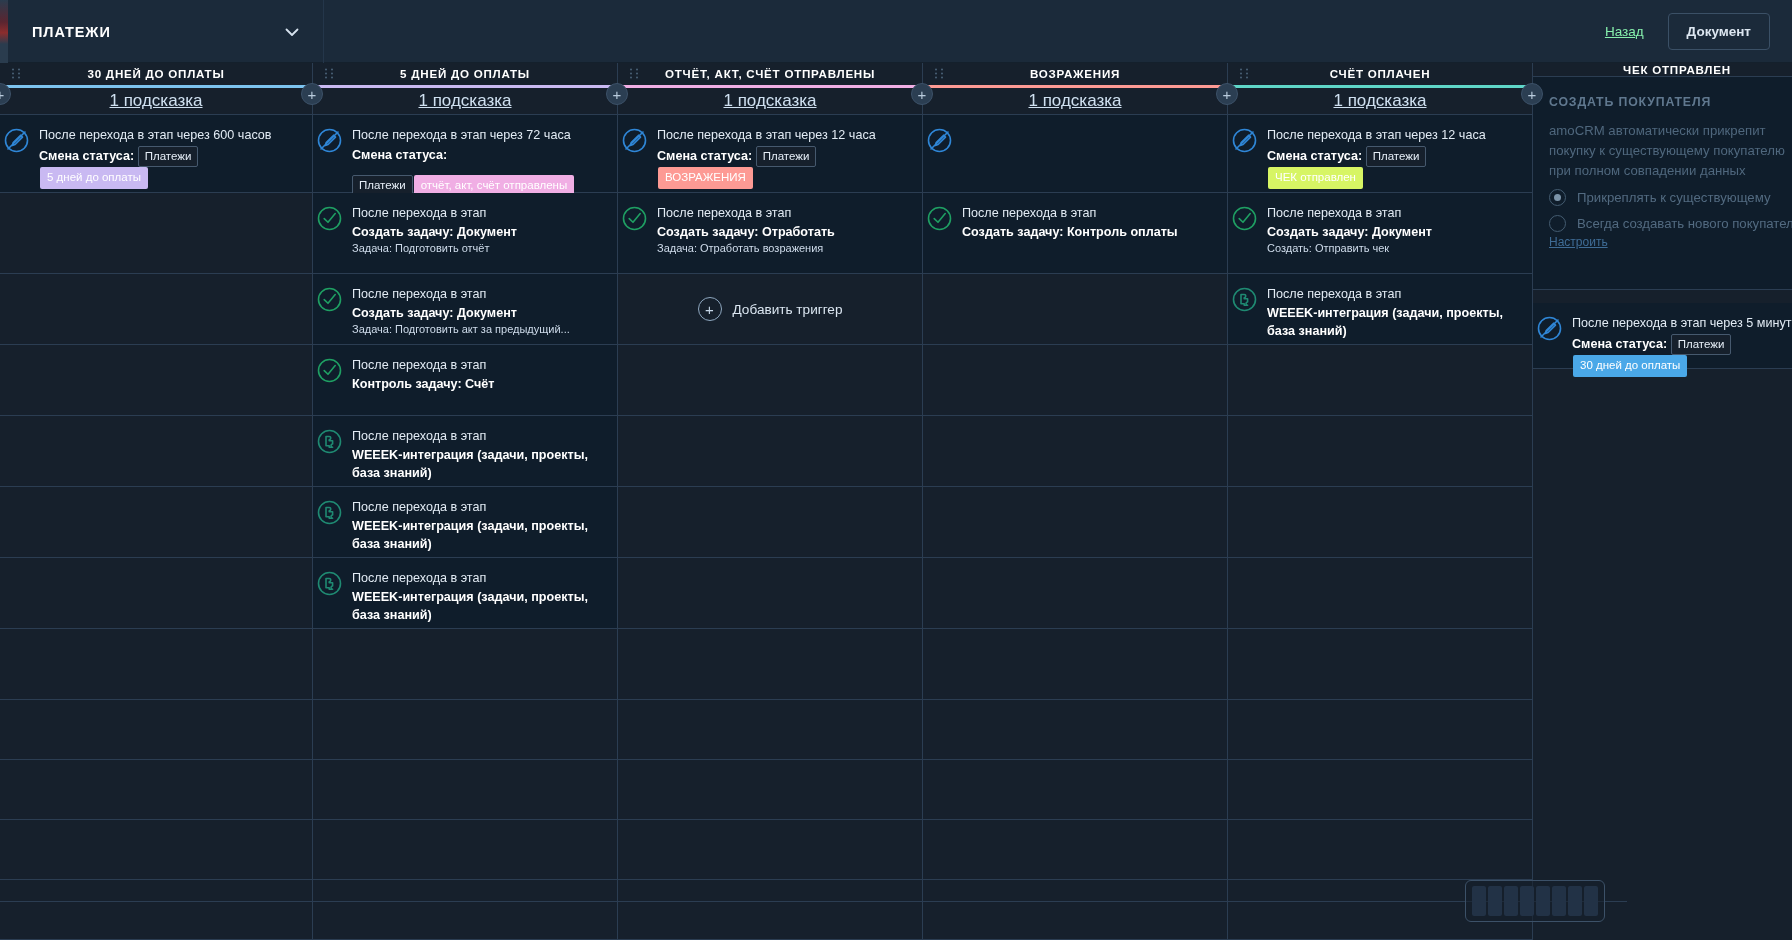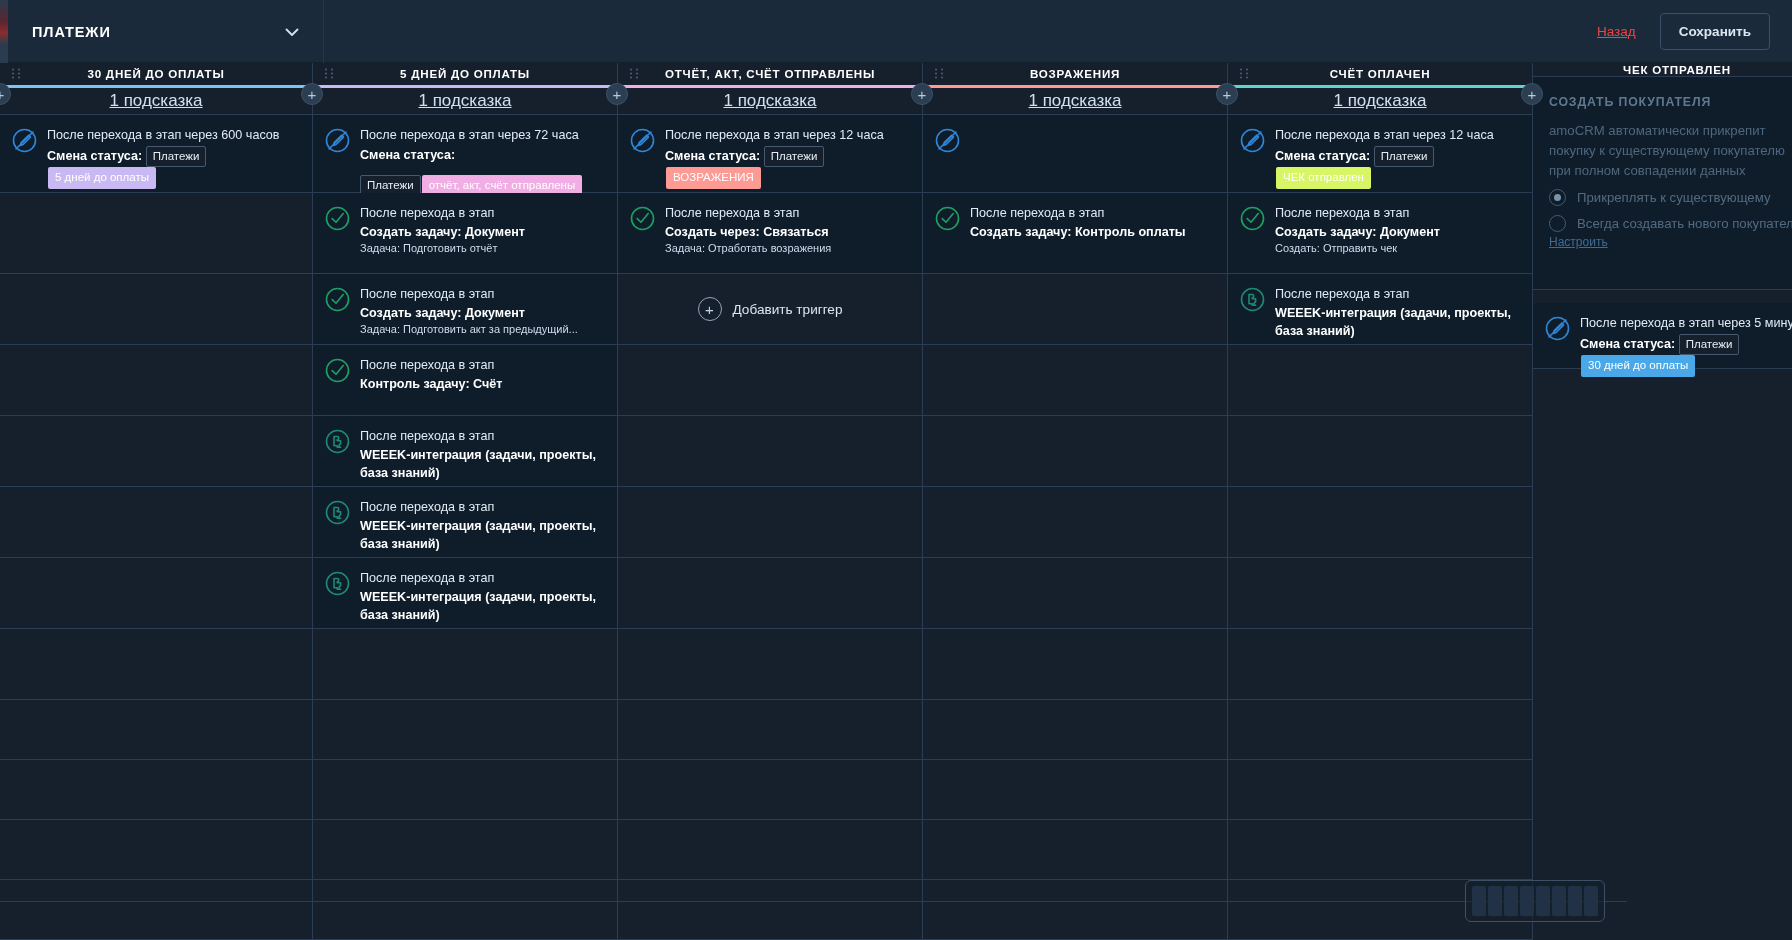--- a/index.html
+++ b/index.html
@@ -34,21 +34,21 @@
     font-size: 14.5px; font-weight: bold; letter-spacing: 0.9px; color: #ffffff;
   }
   .chev { width: 18px; height: 18px; display:block; }
   .chev svg { display:block; }
 
   #topbar-actions {
     position: absolute; right: 22px; top: 0; height: 63px;
     display: flex; align-items: center; gap: 14px;
   }
   #btn-back {
-    font-size: 13.5px; color: #ef4444; background: transparent;
+    font-size: 13.5px; color: #86efac; background: transparent;
     border: none; padding: 9px 10px; cursor: pointer;
     font-family: inherit;
     text-decoration: underline;
   }
   #btn-save {
     font-size: 13.5px; color: #dde7f1; background: transparent;
     border: 1px solid #3b5066; border-radius: 4px;
     padding: 10px 18px; cursor: pointer; font-weight: 600;
     font-family: inherit;
   }
@@ -119,21 +119,21 @@
   .cell {
     border-bottom: 1px solid #2b3d52;
     position: relative;
     background: transparent;
   }
   .cell.filled { background: #0f1d2b; }
   .cell.empty  { background: transparent; }
 
   .card {
     display: flex; gap: 10px;
-    padding: 12px 12px 12px 12px;
+    padding: 12px 12px 12px 4px;
     height: 100%;
   }
   .card-ic { flex: 0 0 25px; padding-top: 1px; }
   .card-ic svg { display: block; }
   .card-txt { flex: 1 1 auto; min-width: 0; }
   .line1 { font-size: 12.6px; color: #e2ebf4; line-height: 1.35; }
   .line2 { font-size: 12.6px; color: #ffffff; font-weight: bold; line-height: 1.45; margin-top: 1px; }
   .line3 { font-size: 11px; color: #cfdceb; line-height: 1.4; white-space: nowrap; overflow: hidden; text-overflow: ellipsis; }
 
   .status-row { margin-top: 2px; font-size: 12.6px; line-height: 1.5; }
@@ -206,21 +206,21 @@
     <span class="ptitle">ПЛАТЕЖИ</span>
     <span class="chev">
       <svg width="18" height="18" viewBox="0 0 18 18">
           <path d="M3.5 6.5 L9 12 L14.5 6.5" fill="none" stroke="#d6e2ee" stroke-width="1.8" stroke-linecap="round" stroke-linejoin="round"></path>
         </svg>
     </span>
   </div>
 
   <div id="topbar-actions">
     <button id="btn-back">Назад</button>
-    <button id="btn-save">Сохранить</button>
+    <button id="btn-save">Документ</button>
   </div>
 </div>
 
 <div id="board">
   <div id="columns">
       <div class="col">
         <div class="col-head">
           <div class="drag-dots">
             <i></i>
             <i></i>
@@ -425,21 +425,21 @@
           <div class="cell filled" style="height: 81px;">
             <div class="card">
               <div class="card-ic">
                 <svg width="25" height="25" viewBox="0 0 25 25">
                   <circle cx="12.5" cy="12.5" r="11" fill="none" stroke="#1f9f63" stroke-width="1.6"></circle>
                   <path fill="none" stroke="#1f9f63" stroke-width="1.6" stroke-linecap="round" stroke-linejoin="round" d="M7.2 12.6 L11 16.3 L18.2 7.6"></path>
                 </svg>
               </div>
               <div class="card-txt">
                 <div class="line1">После перехода в этап</div>
-                <div class="line2">Создать через: Связаться</div>
+                <div class="line2">Создать задачу: Отработать</div>
                 <div class="line3">Задача: Отработать возражения</div>
               </div>
             </div>
           </div>
           <div class="cell empty" style="height: 71px;">
             <div class="add-trigger">
               <span class="circ">+</span>
               <span class="lab">Добавить триггер</span>
             </div>
           </div>

